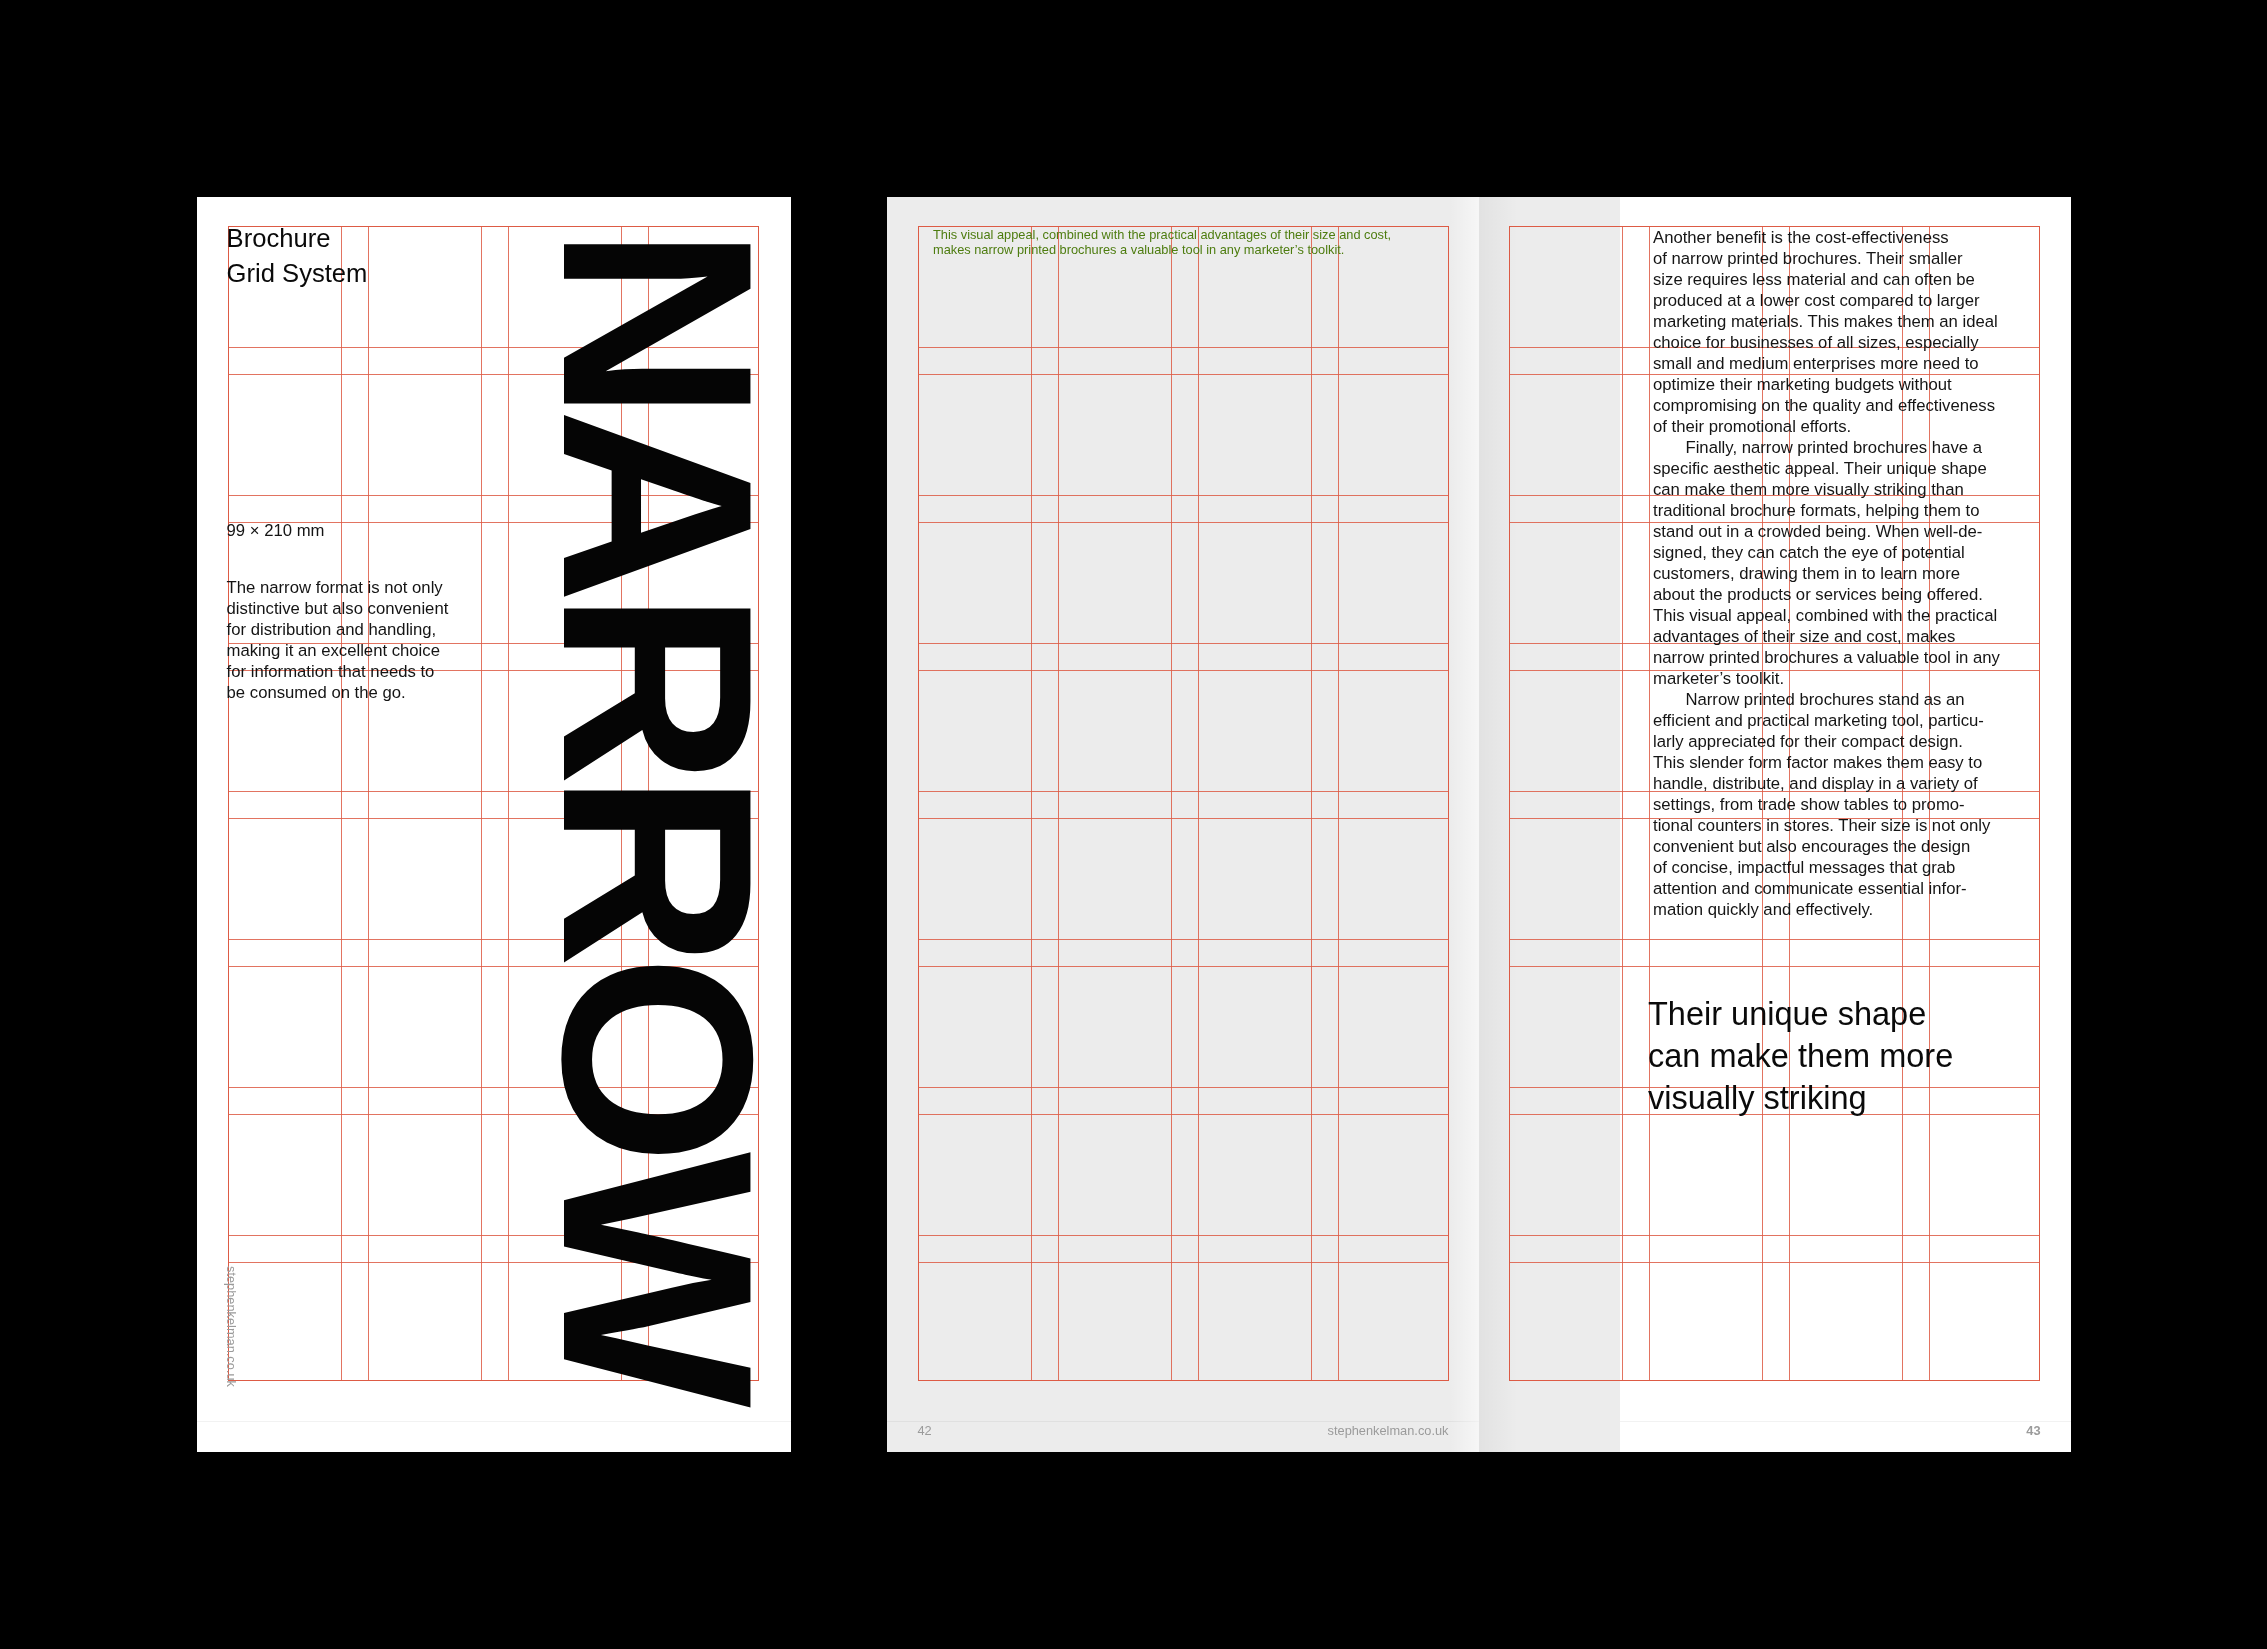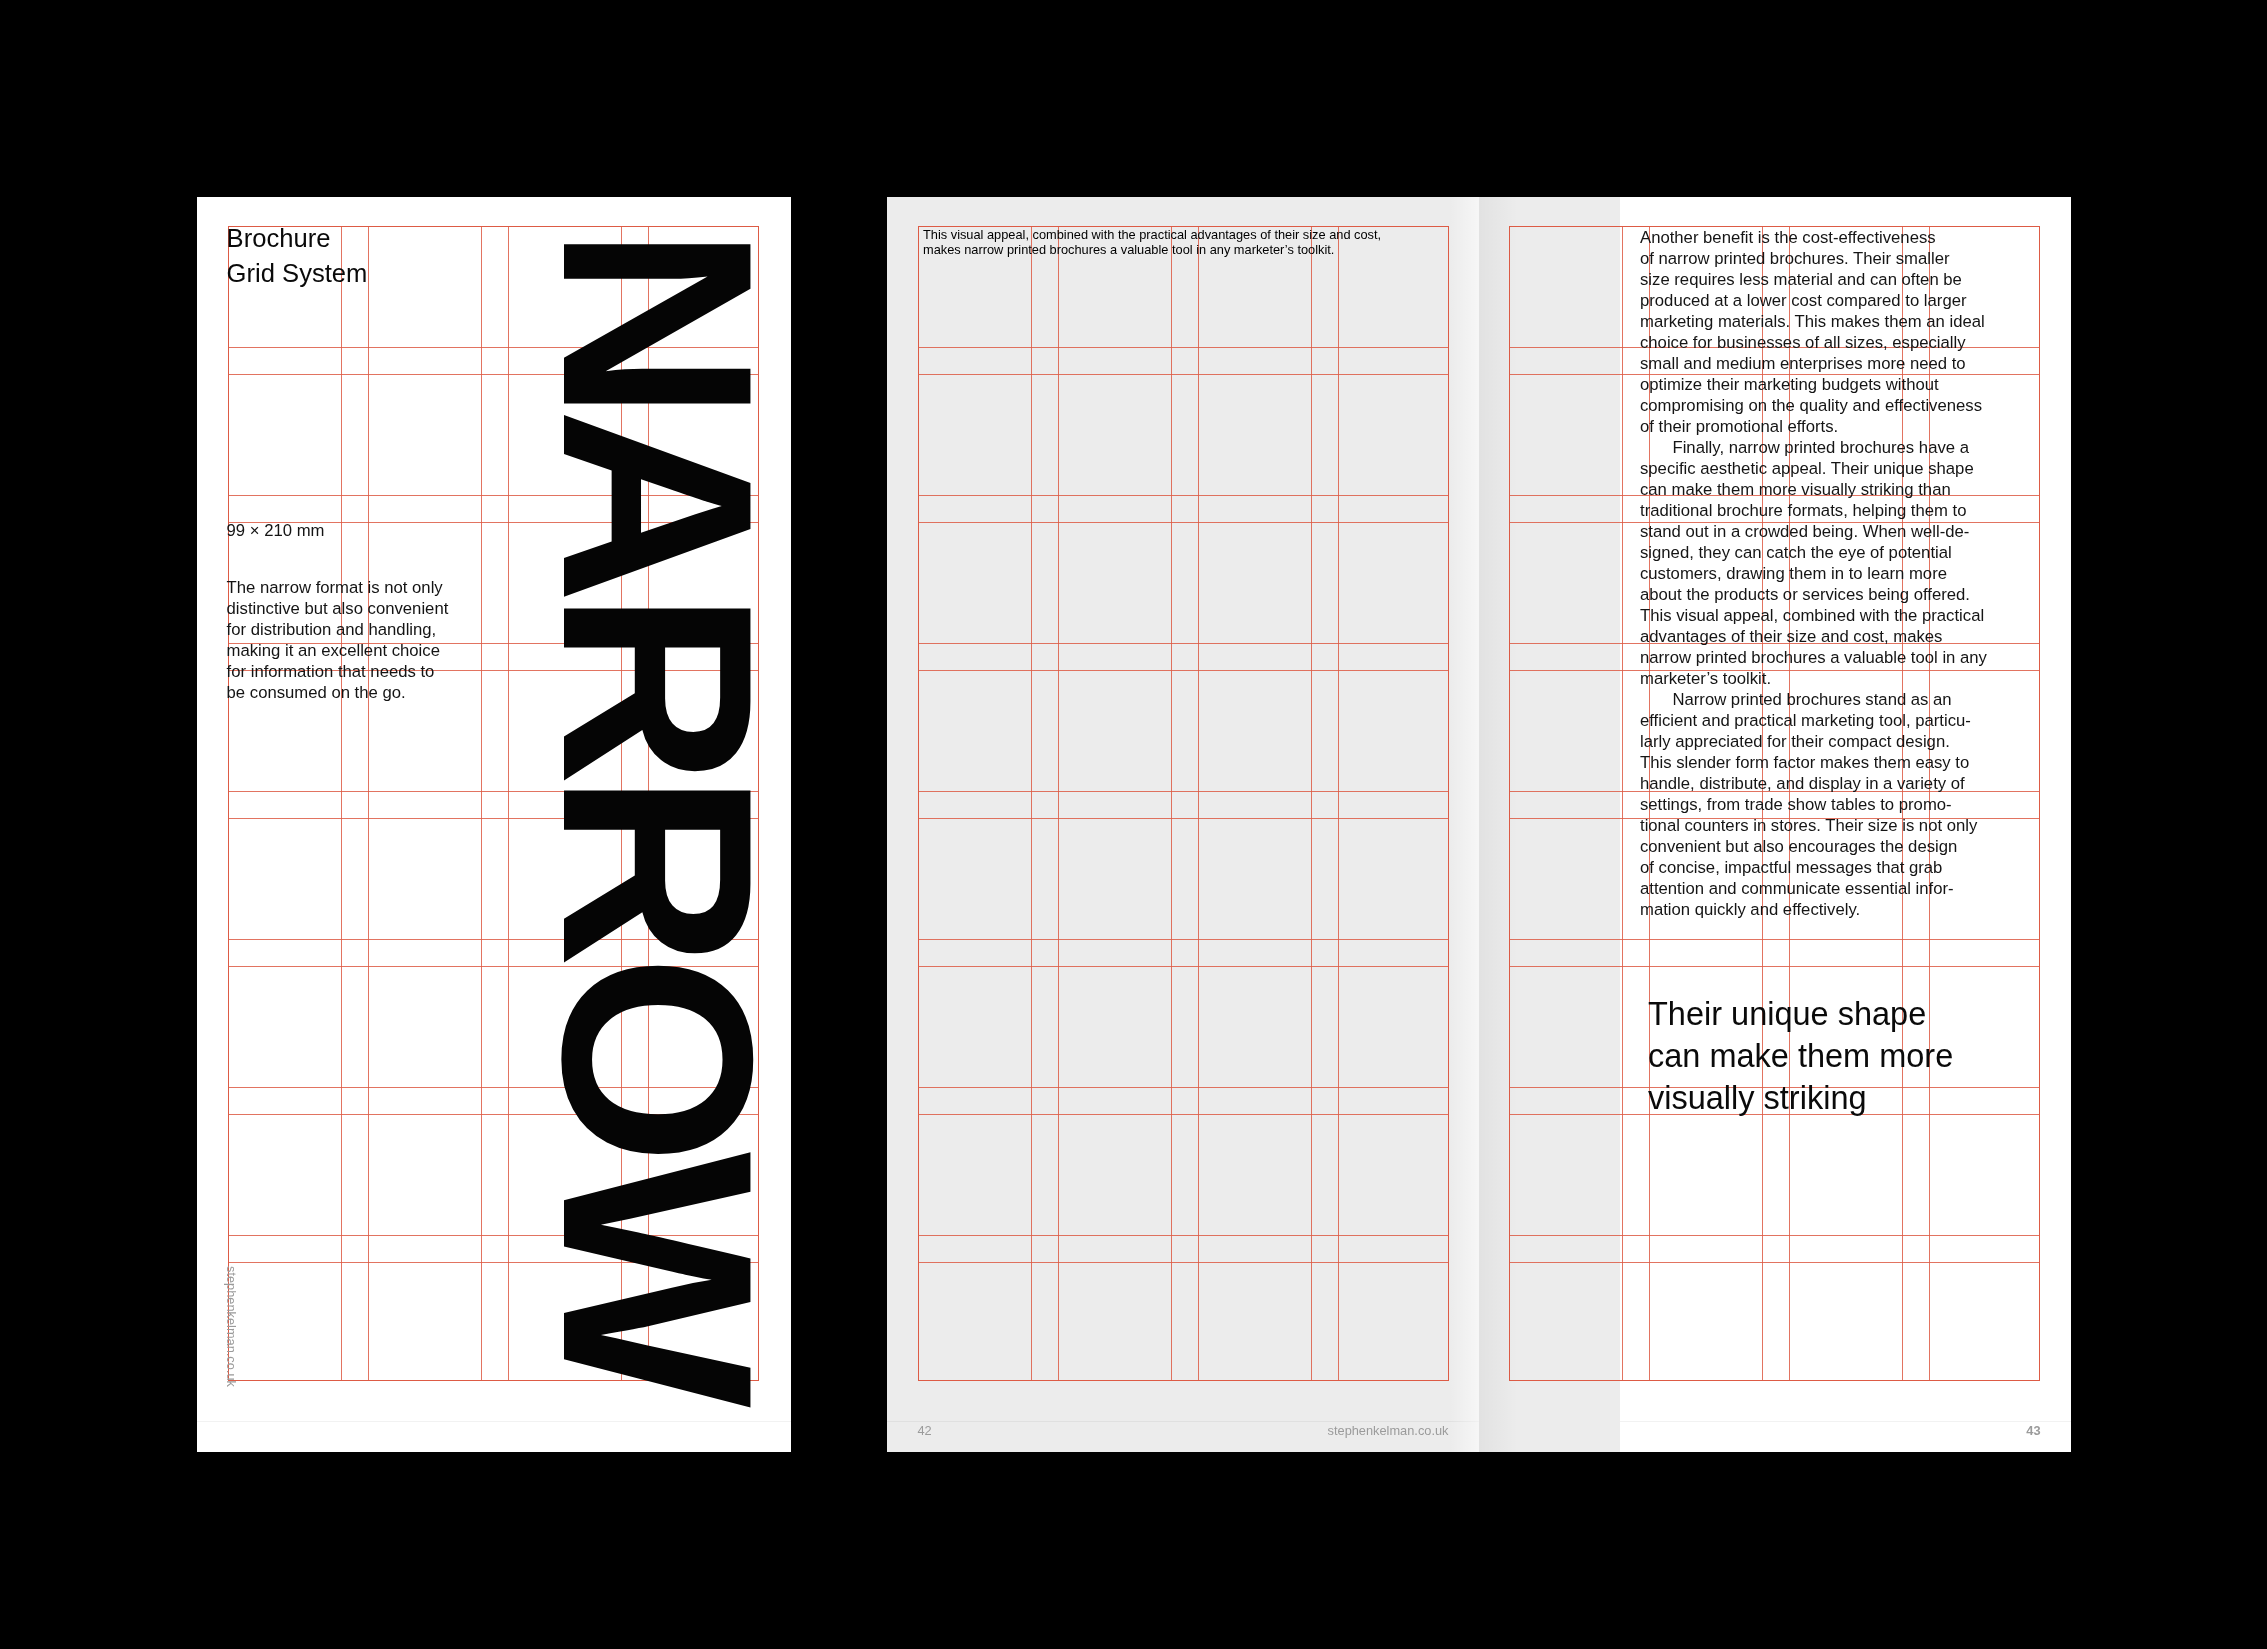--- a/index.html
+++ b/index.html
@@ -49,27 +49,27 @@
   .cover-title{left:29.6px;top:23.6px;font-size:25.6px;line-height:35px;color:#0a0a0a;}
   .cover-format{left:29.6px;top:324px;font-size:16.7px;line-height:20.7px;}
   .cover-intro{left:29.6px;top:380px;font-size:16.7px;line-height:21px;}
 
   .rot{display:inline-block;transform:rotate(90deg) translateY(-100%);transform-origin:top left;white-space:nowrap;}
   .narrow-word{left:325px;top:28.6px;width:195px;height:1154px;}
   .narrow-word .rot{font-size:271px;line-height:1;font-weight:700;letter-spacing:-0.05em;color:#050505;}
   .cover-site{left:26.6px;top:1066px;width:13.8px;height:132px;}
   .cover-site .rot{font-size:12.8px;line-height:13.8px;color:var(--muted_text);}
 
-  .p42-header{left:36px;top:29.6px;font-size:12.8px;line-height:15.8px;color:#000000;}
+  .p42-header{left:46px;top:29.6px;font-size:12.8px;line-height:15.8px;color:#4d7c0f;}
   .footer-row{display:flex;justify-content:space-between;align-items:baseline;
     font-size:12.8px;color:var(--muted_text);text-align:center;}
   .p42-footer{left:30.5px;top:1226px;width:531px;}
   .p43-footer{left:29.6px;top:1226px;width:532px;font-weight:bold;}
 
-  .p43-body{left:161px;top:29.6px;font-size:16.7px;line-height:21px;color:#151515;}
+  .p43-body{left:174px;top:29.6px;font-size:16.7px;line-height:21px;color:#151515;}
   .p43-quote{left:169px;top:760px;font-size:32.5px;line-height:42px;color:#0a0a0a;margin-top:36px;}
 </style>
 </head>
 <body>
 
 <div class="canvas">
 
   <div class="page page-cover">
     <div class="gridbox m31"></div>
     <div class="txt cover-title lines">

